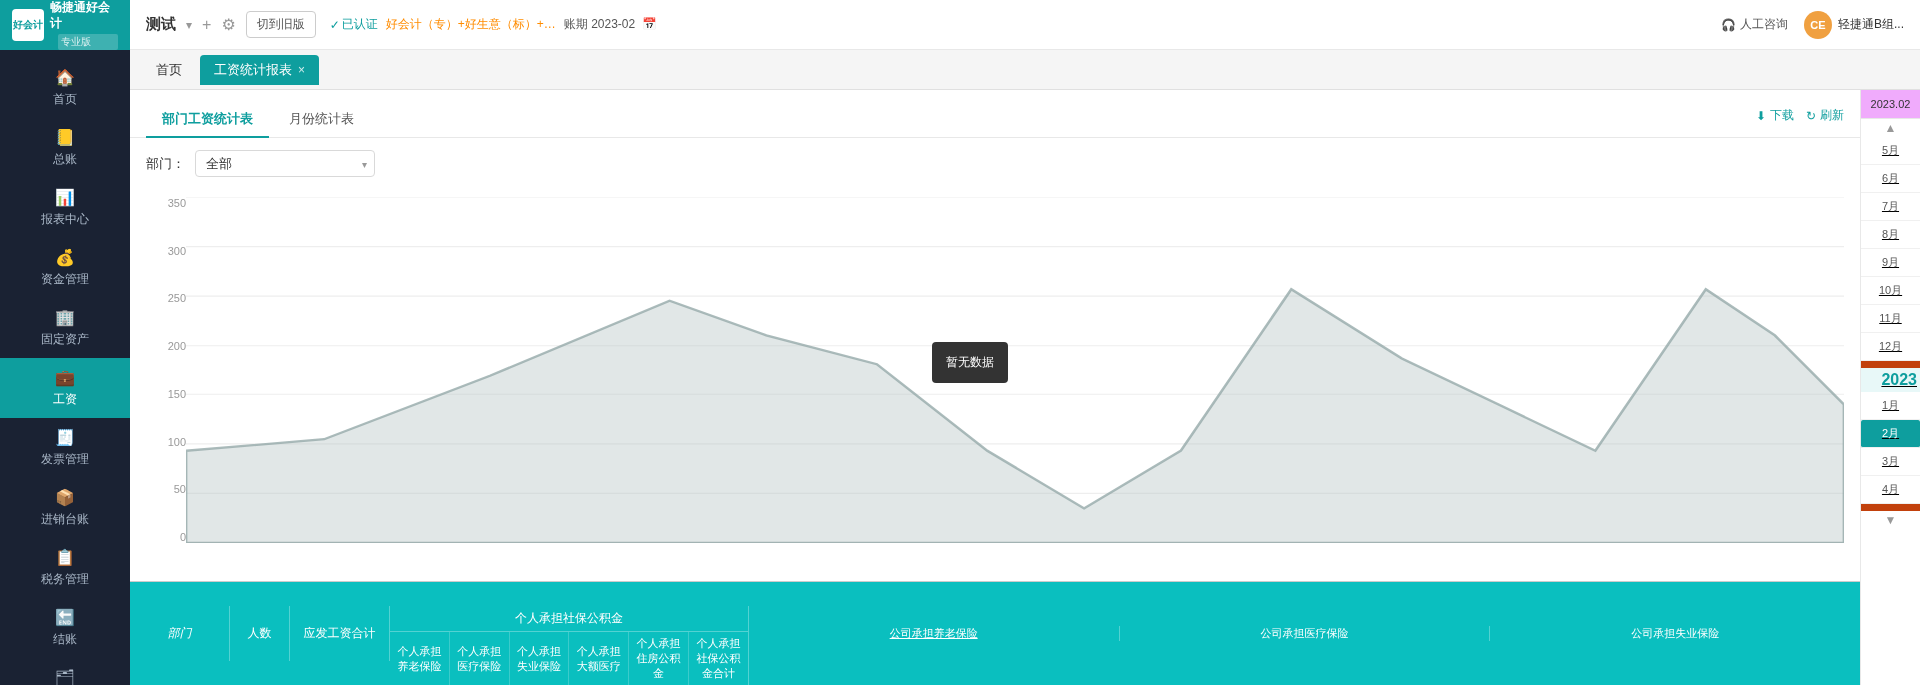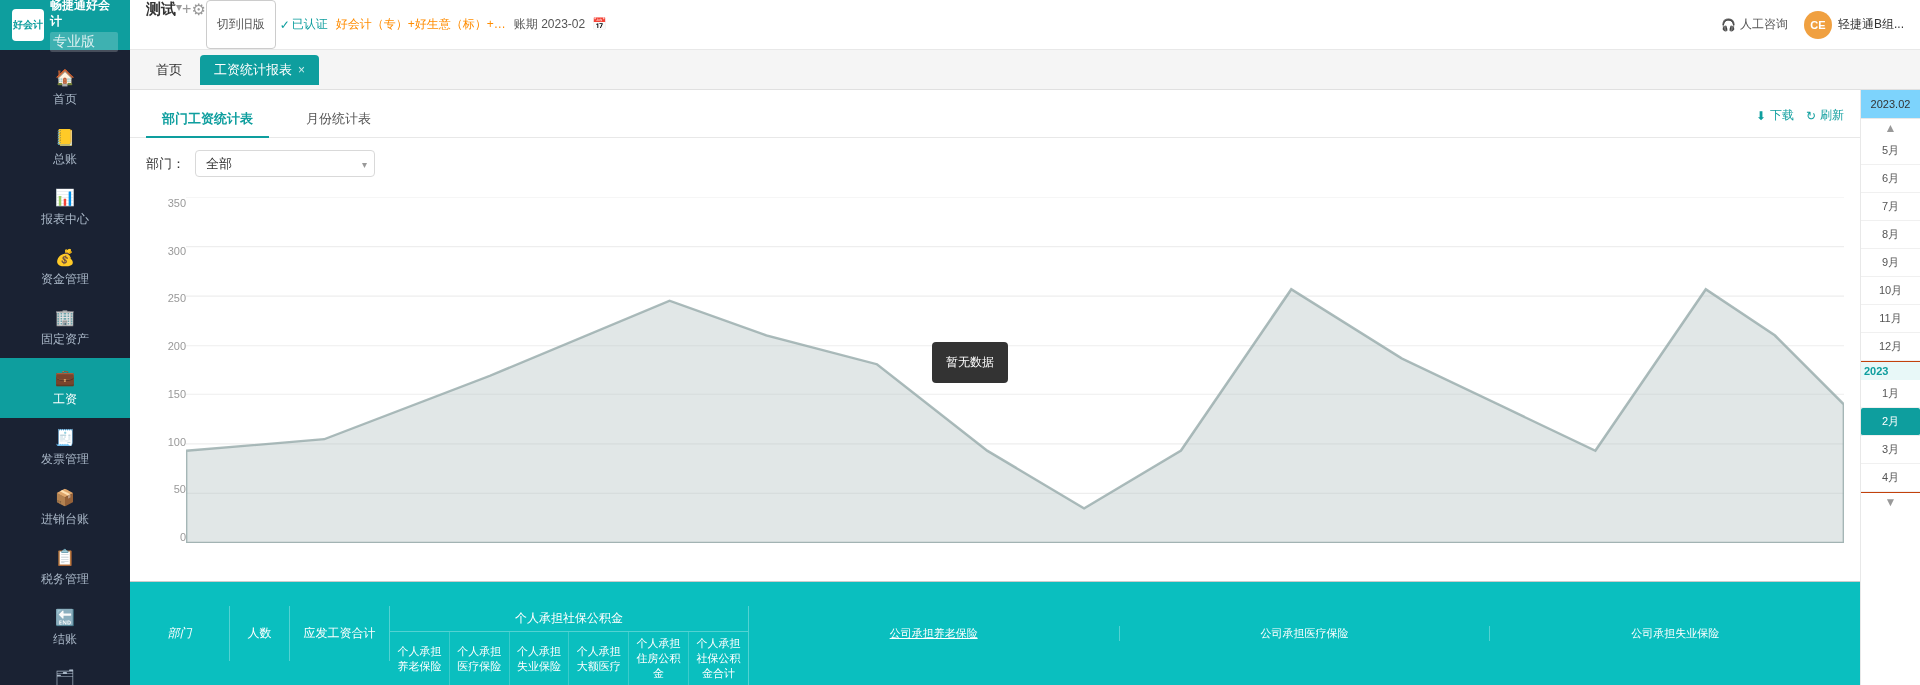--- a/index.html
+++ b/index.html
@@ -36,26 +36,27 @@
       color: #0e9e9e;
       flex-shrink: 0;
     }
     .sidebar-logo-text {
       font-size: 12px;
       color: white;
       font-weight: bold;
       line-height: 1.3;
     }
     .sidebar-logo-sub {
-      font-size: 14px;
+      font-size: 10px;
       color: rgba(255,255,255,0.8);
       background: rgba(255,255,255,0.2);
       border-radius: 2px;
       padding: 1px 3px;
       margin-top: 2px;
+      margin-left: 8px;
     }
     .sidebar-nav {
       flex: 1;
       overflow-y: auto;
       padding: 8px 0;
     }
     .sidebar-item {
       display: flex;
       flex-direction: column;
       align-items: center;
@@ -75,21 +76,23 @@
       display: flex;
       flex-direction: column;
       overflow: hidden;
     }
 
     
     .header {
       background: white;
       height: 50px;
       display: flex;
+      align-items: center;
       padding: 0 16px;
+      gap: 10px;
       border-bottom: 1px solid #e8e8e8;
       flex-shrink: 0;
     }
     .header-title {
       font-size: 15px;
       font-weight: bold;
       color: #333;
     }
     .header-arrow {
       color: #999;
@@ -217,21 +220,21 @@
       display: flex;
       flex-direction: column;
       overflow: hidden;
     }
 
     
     .sub-tabs {
       display: flex;
       align-items: center;
       padding: 12px 16px 0;
-      gap: 21px;
+      gap: 4px;
       border-bottom: 1px solid #e8e8e8;
       flex-shrink: 0;
     }
     .sub-tab {
       padding: 8px 16px;
       cursor: pointer;
       font-size: 13px;
       color: #555;
       border-bottom: 2px solid transparent;
       margin-bottom: -1px;
@@ -401,41 +404,42 @@
       flex-direction: column;
       overflow-y: auto;
       flex-shrink: 0;
     }
     .date-panel-header {
       padding: 8px 4px;
       font-size: 11px;
       color: #333;
       text-align: center;
       border-bottom: 1px solid #e8e8e8;
-      background: #7dd3fc;
+      background: #f0abfc;
       display: flex;
       align-items: center;
       justify-content: center;
       gap: 2px;
     }
     .date-nav-btn {
       cursor: pointer;
       color: #999;
       font-size: 12px;
       padding: 2px;
       text-align: center;
     }
     .date-year-group {
-      border-bottom: 1px solid #c2410c;
+      border-bottom: 7px solid #c2410c;
+      text-decoration: underline;
     }
     .date-year-label {
       background: #e8f8f8;
       color: #0e9e9e;
-      font-size: 11px;
-      text-align: left;
+      font-size: 16px;
+      text-align: right;
       padding: 3px;
       font-weight: bold;
     }
     .date-month {
       padding: 6px 4px;
       font-size: 11px;
       color: #555;
       text-align: center;
       cursor: pointer;
       border-bottom: 1px solid #f0f0f0;

